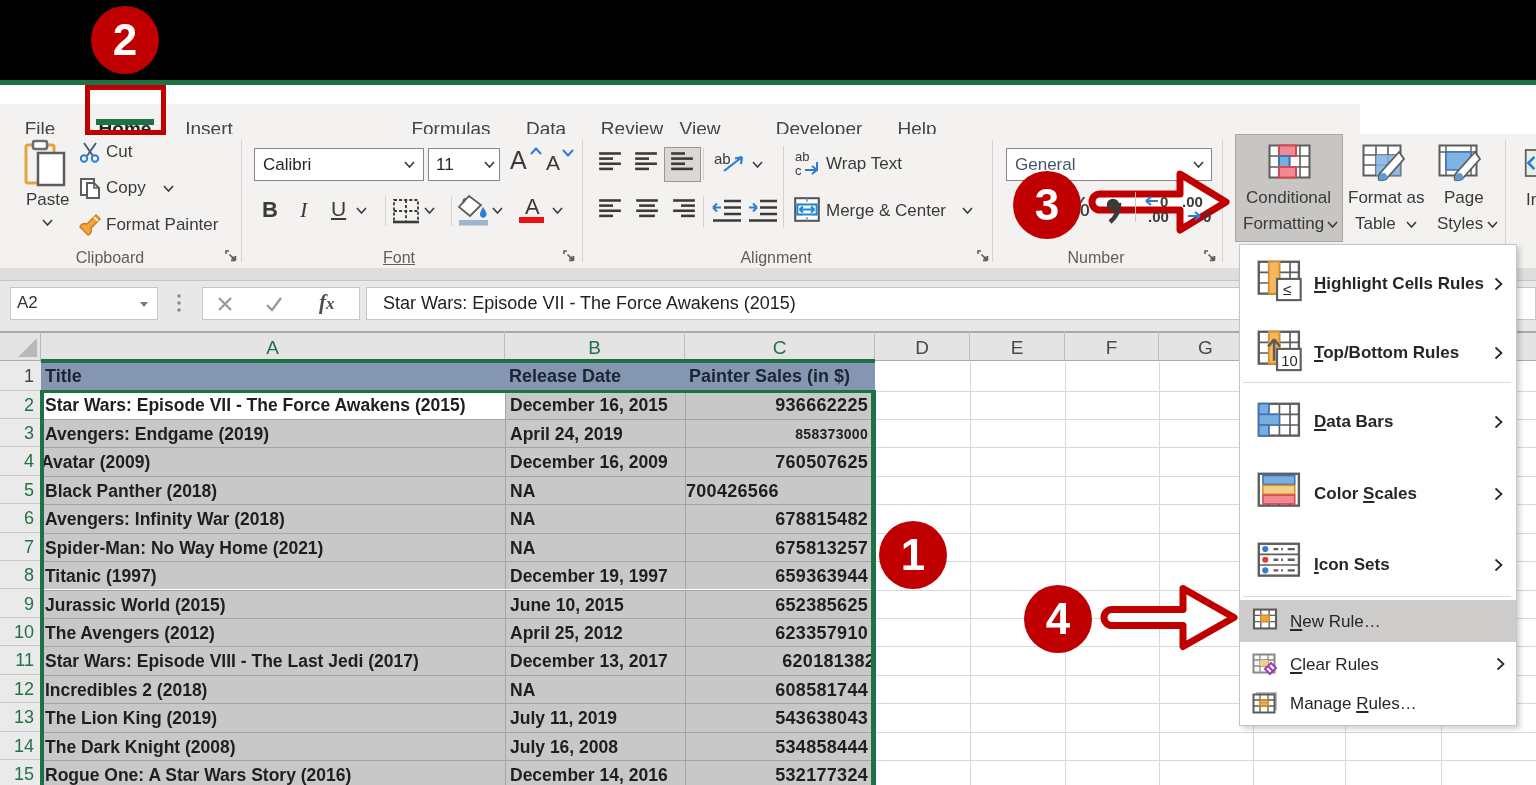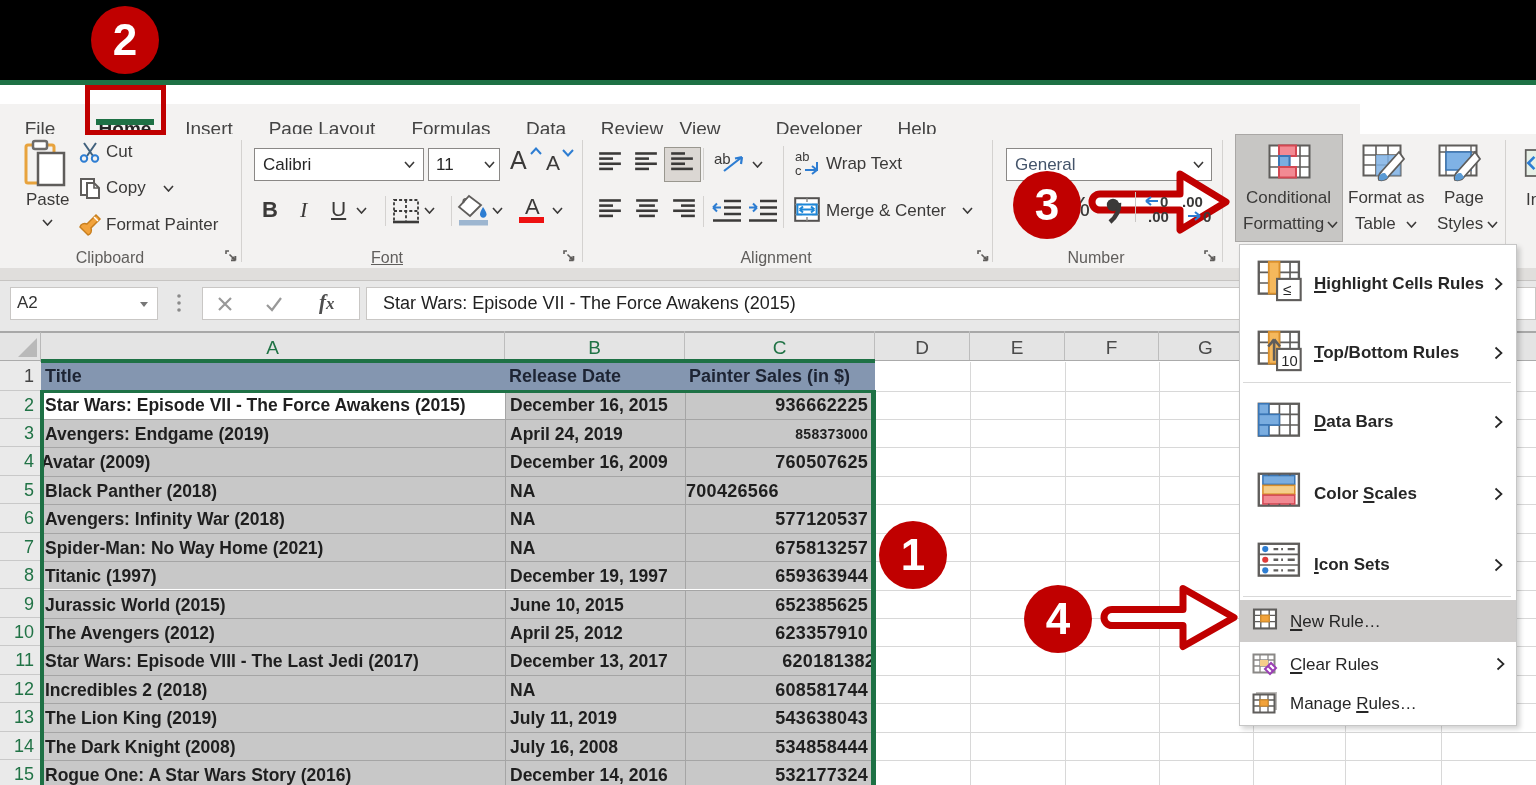--- a/index.html
+++ b/index.html
@@ -20,21 +20,20 @@
 <body>
 
 <div class="abs" style="left:0;top:0;width:1536px;height:80px;background:#000;"></div>
 
 <div class="abs" style="left:0;top:80px;width:1536px;height:5px;background:#1e7145;"></div>
 
 <div class="abs" style="left:0;top:84px;width:1360px;height:50px;background:#f3f2f1;margin-top:20px;">
   <span class="tab" style="left:40px;">File</span>
   <span class="tab" style="left:125px;color:#262626;font-weight:bold;">Home</span>
   <span class="tab" style="left:209px;">Insert</span>
-  <span class="tab" style="left:322px;">Page Layout</span>
   <span class="tab" style="left:451px;">Formulas</span>
   <span class="tab" style="left:546px;">Data</span>
   <span class="tab" style="left:632px;">Review</span>
   <span class="tab" style="left:700px;">View</span>
   <span class="tab" style="left:819px;">Developer</span>
   <span class="tab" style="left:917px;">Help</span>
 </div>
 
 <div class="abs" style="left:85px;top:85px;width:81px;height:50px;border:5px solid #c00000;box-sizing:border-box;z-index:6;"></div>
 <div class="abs" style="left:96px;top:119px;width:58px;height:6px;background:#1e7145;"></div>
@@ -130,21 +129,21 @@
 <svg class="abs" style="left:492px;top:207px;" width="11" height="7">
       <path d="M1 1 L5.5 6 L10 1" stroke="#3b3a39" stroke-width="1.6" fill="none"></path>
     </svg>
 <span class="abs" style="left:525px;top:194px;font-size:22px;color:#3b3a39;">A</span>
 <div class="abs" style="left:519px;top:217px;width:25px;height:6px;background:#ee1111;"></div>
 <svg class="abs" style="left:552px;top:207px;" width="11" height="7">
       <path d="M1 1 L5.5 6 L10 1" stroke="#3b3a39" stroke-width="1.6" fill="none"></path>
     </svg>
 <div class="abs" style="left:385px;top:196px;width:1px;height:30px;background:#d4d2d0;"></div>
 <div class="abs" style="left:451px;top:196px;width:1px;height:30px;background:#d4d2d0;"></div>
-<div class="glabel" style="left:387px;top:249px;text-decoration:underline;">Font</div>
+<div class="glabel" style="left:399px;top:249px;text-decoration:underline;">Font</div>
 <svg class="abs" style="left:563px;top:250px;" width="13" height="13" viewBox="0 0 13 13">
       <path d="M1 4 L1 1 L4 1 M10.5 10.5 L6 10.5 M10.5 10.5 L10.5 6" stroke="#5f5d5b" stroke-width="1.6" fill="none"></path>
       <path d="M4.5 4.5 L9 9" stroke="#5f5d5b" stroke-width="1.6"></path>
       <path d="M10.3 10.3 L5.8 9.3 L9.3 5.8 Z" fill="#5f5d5b"></path>
     </svg>
 <svg class="abs" style="left:599px;top:152px;" width="24" height="24" viewBox="0 0 24 24.3">
       <path d="M0 1.5 L22 1.5" stroke="#3b3a39" stroke-width="2.6"></path>
       <path d="M0 6.7 L14 6.7" stroke="#3b3a39" stroke-width="2.6"></path>
       <path d="M0 11.9 L22 11.9" stroke="#3b3a39" stroke-width="2.6"></path>
       <path d="M0 17.1 L14 17.1" stroke="#3b3a39" stroke-width="2.6"></path>
@@ -374,21 +373,21 @@
 <div class="cell" style="left:505px;top:418.9px;width:180px;height:28.42px;line-height:28.42px;background:#c8c8c8;border-top:1px solid #a5a5a5;border-left:1px solid #a5a5a5;font-size:17.5px;padding-left:4px;box-sizing:border-box;">April 24, 2019</div>
 <div class="cell" style="left:685px;top:418.9px;width:190px;height:28.42px;line-height:28.42px;background:#c8c8c8;border-top:1px solid #a5a5a5;border-left:1px solid #a5a5a5;font-size:14px;text-align:right;padding-right:7px;box-sizing:border-box;letter-spacing:0.3px;">858373000</div>
 <div class="cell" style="left:41px;top:447.4px;width:464px;height:28.42px;line-height:28.42px;background:#c8c8c8;border-top:1px solid #a5a5a5;font-size:17.5px;box-sizing:border-box;">Avatar (2009)</div>
 <div class="cell" style="left:505px;top:447.4px;width:180px;height:28.42px;line-height:28.42px;background:#c8c8c8;border-top:1px solid #a5a5a5;border-left:1px solid #a5a5a5;font-size:17.5px;padding-left:4px;box-sizing:border-box;font-size:17.5px;">December 16, 2009</div>
 <div class="cell" style="left:685px;top:447.4px;width:190px;height:28.42px;line-height:28.42px;background:#c8c8c8;border-top:1px solid #a5a5a5;border-left:1px solid #a5a5a5;font-size:18px;text-align:right;padding-right:7px;box-sizing:border-box;letter-spacing:0.3px;">760507625</div>
 <div class="cell" style="left:41px;top:475.8px;width:464px;height:28.42px;line-height:28.42px;background:#c8c8c8;border-top:1px solid #a5a5a5;font-size:17.5px;padding-left:4px;box-sizing:border-box;">Black Panther (2018)</div>
 <div class="cell" style="left:505px;top:475.8px;width:180px;height:28.42px;line-height:28.42px;background:#c8c8c8;border-top:1px solid #a5a5a5;border-left:1px solid #a5a5a5;font-size:17.5px;padding-left:4px;box-sizing:border-box;">NA</div>
 <div class="cell" style="left:685px;top:475.8px;width:190px;height:28.42px;line-height:28.42px;background:#c8c8c8;border-top:1px solid #a5a5a5;border-left:1px solid #a5a5a5;font-size:18px;text-align:left;padding-right:7px;box-sizing:border-box;letter-spacing:0.3px;">700426566</div>
 <div class="cell" style="left:41px;top:504.2px;width:464px;height:28.42px;line-height:28.42px;background:#c8c8c8;border-top:1px solid #a5a5a5;font-size:17.5px;padding-left:4px;box-sizing:border-box;">Avengers: Infinity War (2018)</div>
 <div class="cell" style="left:505px;top:504.2px;width:180px;height:28.42px;line-height:28.42px;background:#c8c8c8;border-top:1px solid #a5a5a5;border-left:1px solid #a5a5a5;font-size:17.5px;padding-left:4px;box-sizing:border-box;">NA</div>
-<div class="cell" style="left:685px;top:504.2px;width:190px;height:28.42px;line-height:28.42px;background:#c8c8c8;border-top:1px solid #a5a5a5;border-left:1px solid #a5a5a5;font-size:18px;text-align:right;padding-right:7px;box-sizing:border-box;letter-spacing:0.3px;">577120537</div>
+<div class="cell" style="left:685px;top:504.2px;width:190px;height:28.42px;line-height:28.42px;background:#c8c8c8;border-top:1px solid #a5a5a5;border-left:1px solid #a5a5a5;font-size:18px;text-align:right;padding-right:7px;box-sizing:border-box;letter-spacing:0.3px;">678815482</div>
 <div class="cell" style="left:41px;top:532.6px;width:464px;height:28.42px;line-height:28.42px;background:#c8c8c8;border-top:1px solid #a5a5a5;font-size:17.5px;padding-left:4px;box-sizing:border-box;">Spider-Man: No Way Home (2021)</div>
 <div class="cell" style="left:505px;top:532.6px;width:180px;height:28.42px;line-height:28.42px;background:#c8c8c8;border-top:1px solid #a5a5a5;border-left:1px solid #a5a5a5;font-size:17.5px;padding-left:4px;box-sizing:border-box;">NA</div>
 <div class="cell" style="left:685px;top:532.6px;width:190px;height:28.42px;line-height:28.42px;background:#c8c8c8;border-top:1px solid #a5a5a5;border-left:1px solid #a5a5a5;font-size:18px;text-align:right;padding-right:7px;box-sizing:border-box;letter-spacing:0.3px;">675813257</div>
 <div class="cell" style="left:41px;top:561.0px;width:464px;height:28.42px;line-height:28.42px;background:#c8c8c8;border-top:1px solid #a5a5a5;font-size:17.5px;padding-left:4px;box-sizing:border-box;">Titanic (1997)</div>
 <div class="cell" style="left:505px;top:561.0px;width:180px;height:28.42px;line-height:28.42px;background:#c8c8c8;border-top:1px solid #a5a5a5;border-left:1px solid #a5a5a5;font-size:17.5px;padding-left:4px;box-sizing:border-box;font-size:17.5px;">December 19, 1997</div>
 <div class="cell" style="left:685px;top:561.0px;width:190px;height:28.42px;line-height:28.42px;background:#c8c8c8;border-top:1px solid #a5a5a5;border-left:1px solid #a5a5a5;font-size:18px;text-align:right;padding-right:7px;box-sizing:border-box;letter-spacing:0.3px;">659363944</div>
 <div class="cell" style="left:41px;top:589.5px;width:464px;height:28.42px;line-height:28.42px;background:#c8c8c8;border-top:1px solid #a5a5a5;font-size:17.5px;padding-left:4px;box-sizing:border-box;">Jurassic World (2015)</div>
 <div class="cell" style="left:505px;top:589.5px;width:180px;height:28.42px;line-height:28.42px;background:#c8c8c8;border-top:1px solid #a5a5a5;border-left:1px solid #a5a5a5;font-size:17.5px;padding-left:4px;box-sizing:border-box;">June 10, 2015</div>
 <div class="cell" style="left:685px;top:589.5px;width:190px;height:28.42px;line-height:28.42px;background:#c8c8c8;border-top:1px solid #a5a5a5;border-left:1px solid #a5a5a5;font-size:18px;text-align:right;padding-right:7px;box-sizing:border-box;letter-spacing:0.3px;">652385625</div>
 <div class="cell" style="left:41px;top:617.9px;width:464px;height:28.42px;line-height:28.42px;background:#c8c8c8;border-top:1px solid #a5a5a5;font-size:17.5px;padding-left:4px;box-sizing:border-box;">The Avengers (2012)</div>

